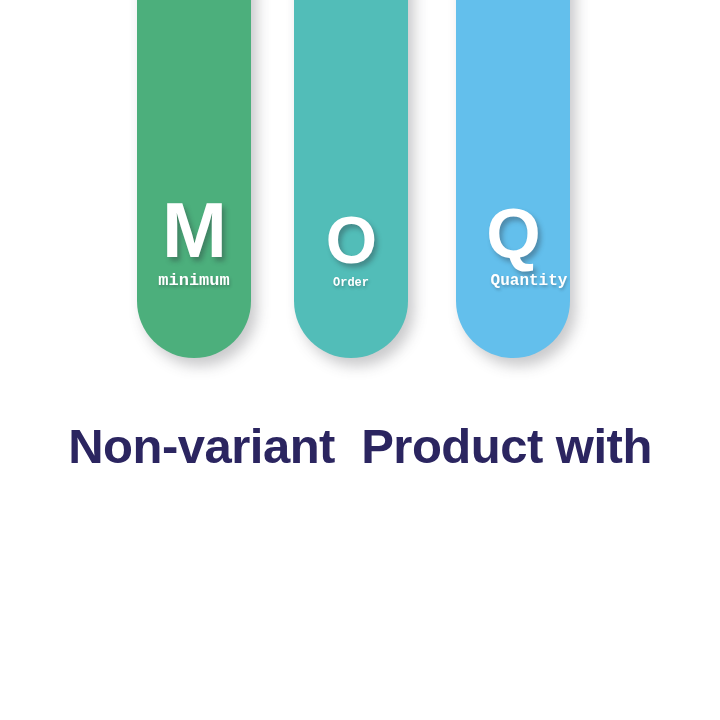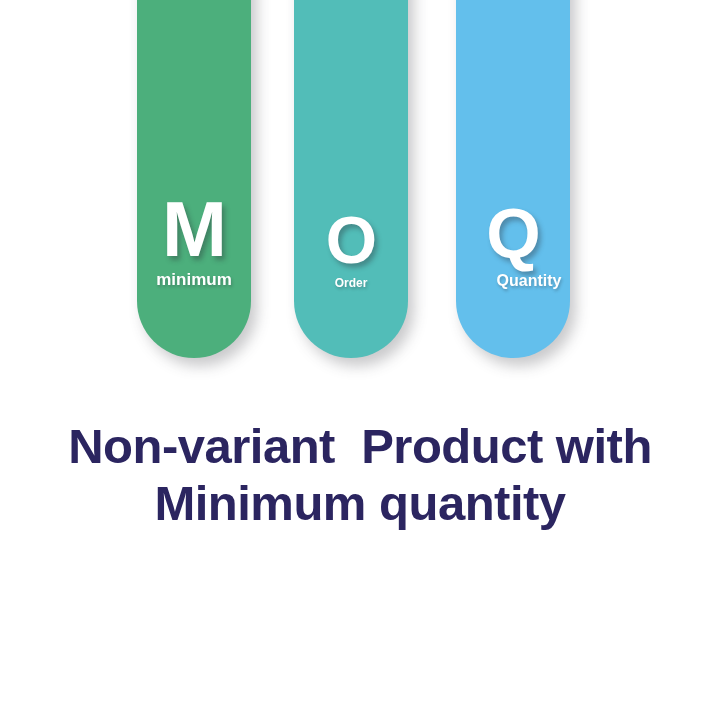--- a/index.html
+++ b/index.html
@@ -60,21 +60,21 @@
     line-height: 0.9;
     text-shadow: 3px 4px 5px rgba(40, 40, 50, 0.35);
     letter-spacing: -1px;
   }
   .bar-1 .bar-letter { font-size: 78px; }
   .bar-2 .bar-letter { font-size: 66px; }
   .bar-3 .bar-letter { font-size: 70px; }
 
   .bar-label {
     color: #ffffff;
-    font-family: Liberation Sans, sans-serif;
+    font-family: Liberation Mono, monospace;
     font-weight: bold;
     font-size: 17px;
     margin-top: 6px;
     text-shadow: 1px 2px 3px rgba(40, 40, 50, 0.30);
     white-space: nowrap;
   }
   .bar-2 .bar-label { font-size: 12px; }
   .bar-3 .bar-label { font-size: 16px; margin-left: 32px; }
 
   
@@ -115,16 +115,15 @@
 
     <div class="bar bar-3" style="background: rgb(99, 191, 236);">
       <div class="bar-letter">Q</div>
       <div class="bar-label">Quantity</div>
     </div>
 
   </div>
 
   <div class="caption" style="color: rgb(43, 37, 96);">
     <span class="caption-line">Non-variant  Product with</span>
-    <span class="caption-line">Minimum quantity</span>
   </div>
 
 </div>
 
 </body></html>

